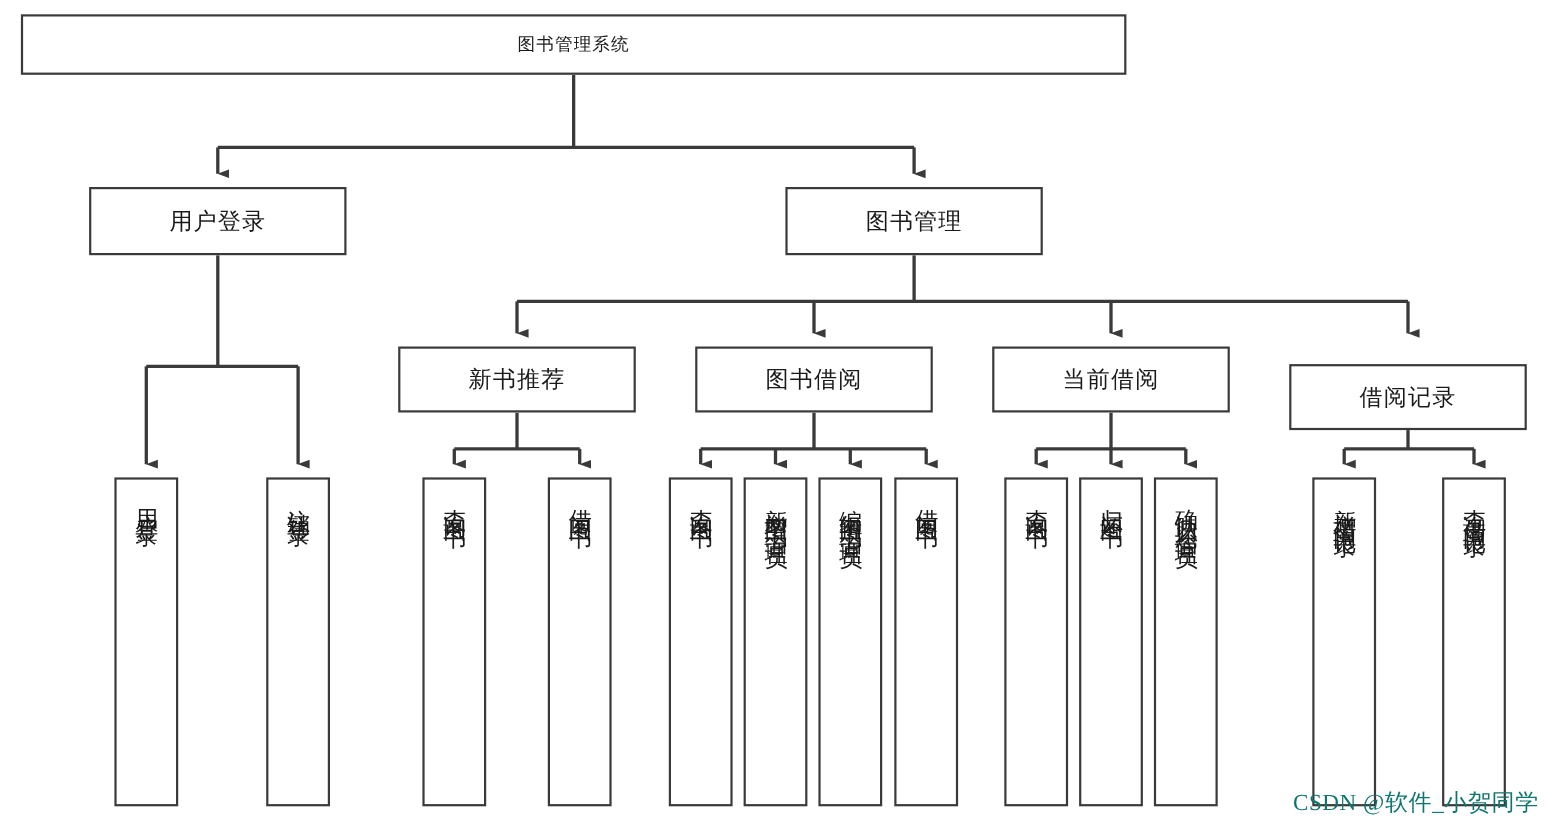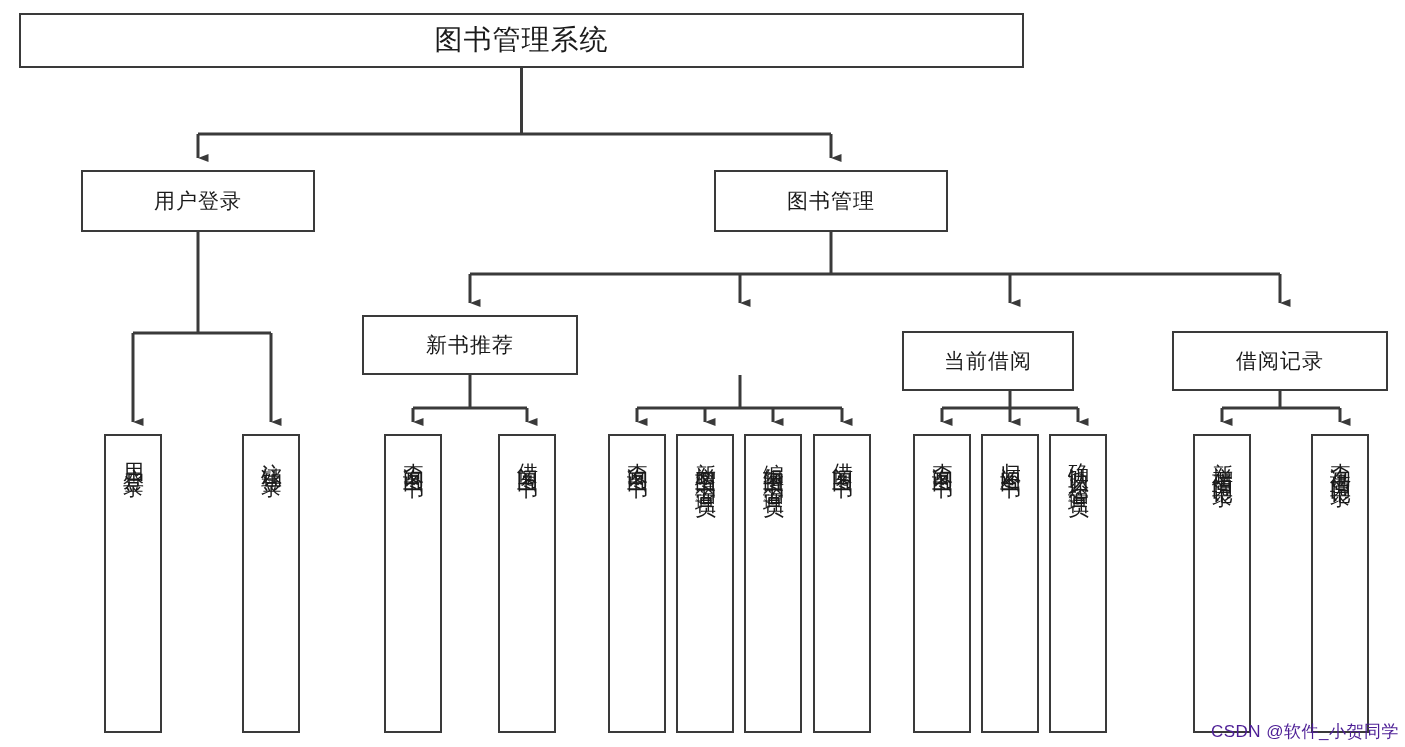--- a/index.html
+++ b/index.html
@@ -40,21 +40,21 @@
     display: block;
     line-height: 1.15;
     white-space: nowrap;
   }
   
   .node.h .label {
     font-size: 21px;
     letter-spacing: 1px;
   }
   .node.root .label {
-    font-size: 28px;
+    font-size: 16px;
     letter-spacing: 1px;
     text-align: center;
   }
   
   .node.v {
     align-items: flex-start;
     justify-content: center;
     padding-top: 10px;
   }
   .node.v .label {
@@ -63,25 +63,25 @@
     font-size: 21px;
     letter-spacing: 5px;
     line-height: 1;
     white-space: nowrap;
     text-align: start;
   }
   .watermark {
     position: absolute;
     right: 6px;
     bottom: 4px;
-    font-size: 17px;
-    color: #4c1d95;
+    font-size: 21px;
+    color: #0f766e;
     letter-spacing: 0.5px;
     white-space: nowrap;
-    font-family: Liberation Sans, sans-serif;
+    font-family: Liberation Serif, serif;
   }
 </style>
 </head>
 <body>
 
 <div id="canvas">
 
   <svg class="wires" viewBox="0 0 1405 747" xmlns="http://www.w3.org/2000/svg">
     <defs>
       <marker id="arw" markerWidth="9" markerHeight="11" refX="4.5" refY="10.5" orient="auto" markerUnits="userSpaceOnUse">
@@ -139,21 +139,24 @@
   <div class="node h" style="left:81px; top:170px; width:234px; height:62px;">
     <span class="label">用户登录</span>
   </div>
   <div class="node h" style="left:714px; top:170px; width:234px; height:62px;text-align:right;">
     <span class="label">图书管理</span>
   </div>
 
   <div class="node h" style="left:362px; top:315px; width:216px; height:60px;">
     <span class="label">新书推荐</span>
   </div>
-  <div class="node h" style="left:902px; top:315px; width:172px; height:60px;margin-top:16px;">
+  <div class="node h" style="left:632px; top:315px; width:216px; height:60px;">
+    <span class="label">图书借阅</span>
+  </div>
+  <div class="node h" style="left:902px; top:315px; width:216px; height:60px;">
     <span class="label">当前借阅</span>
   </div>
   <div class="node h" style="left:1172px; top:331px; width:216px; height:60px;">
     <span class="label">借阅记录</span>
   </div>
 
   <div class="node v" style="left:104px; top:434px; width:58px; height:299px;">
     <span class="label">用户登录</span>
   </div>
   <div class="node v" style="left:242px; top:434px; width:58px; height:299px;">

